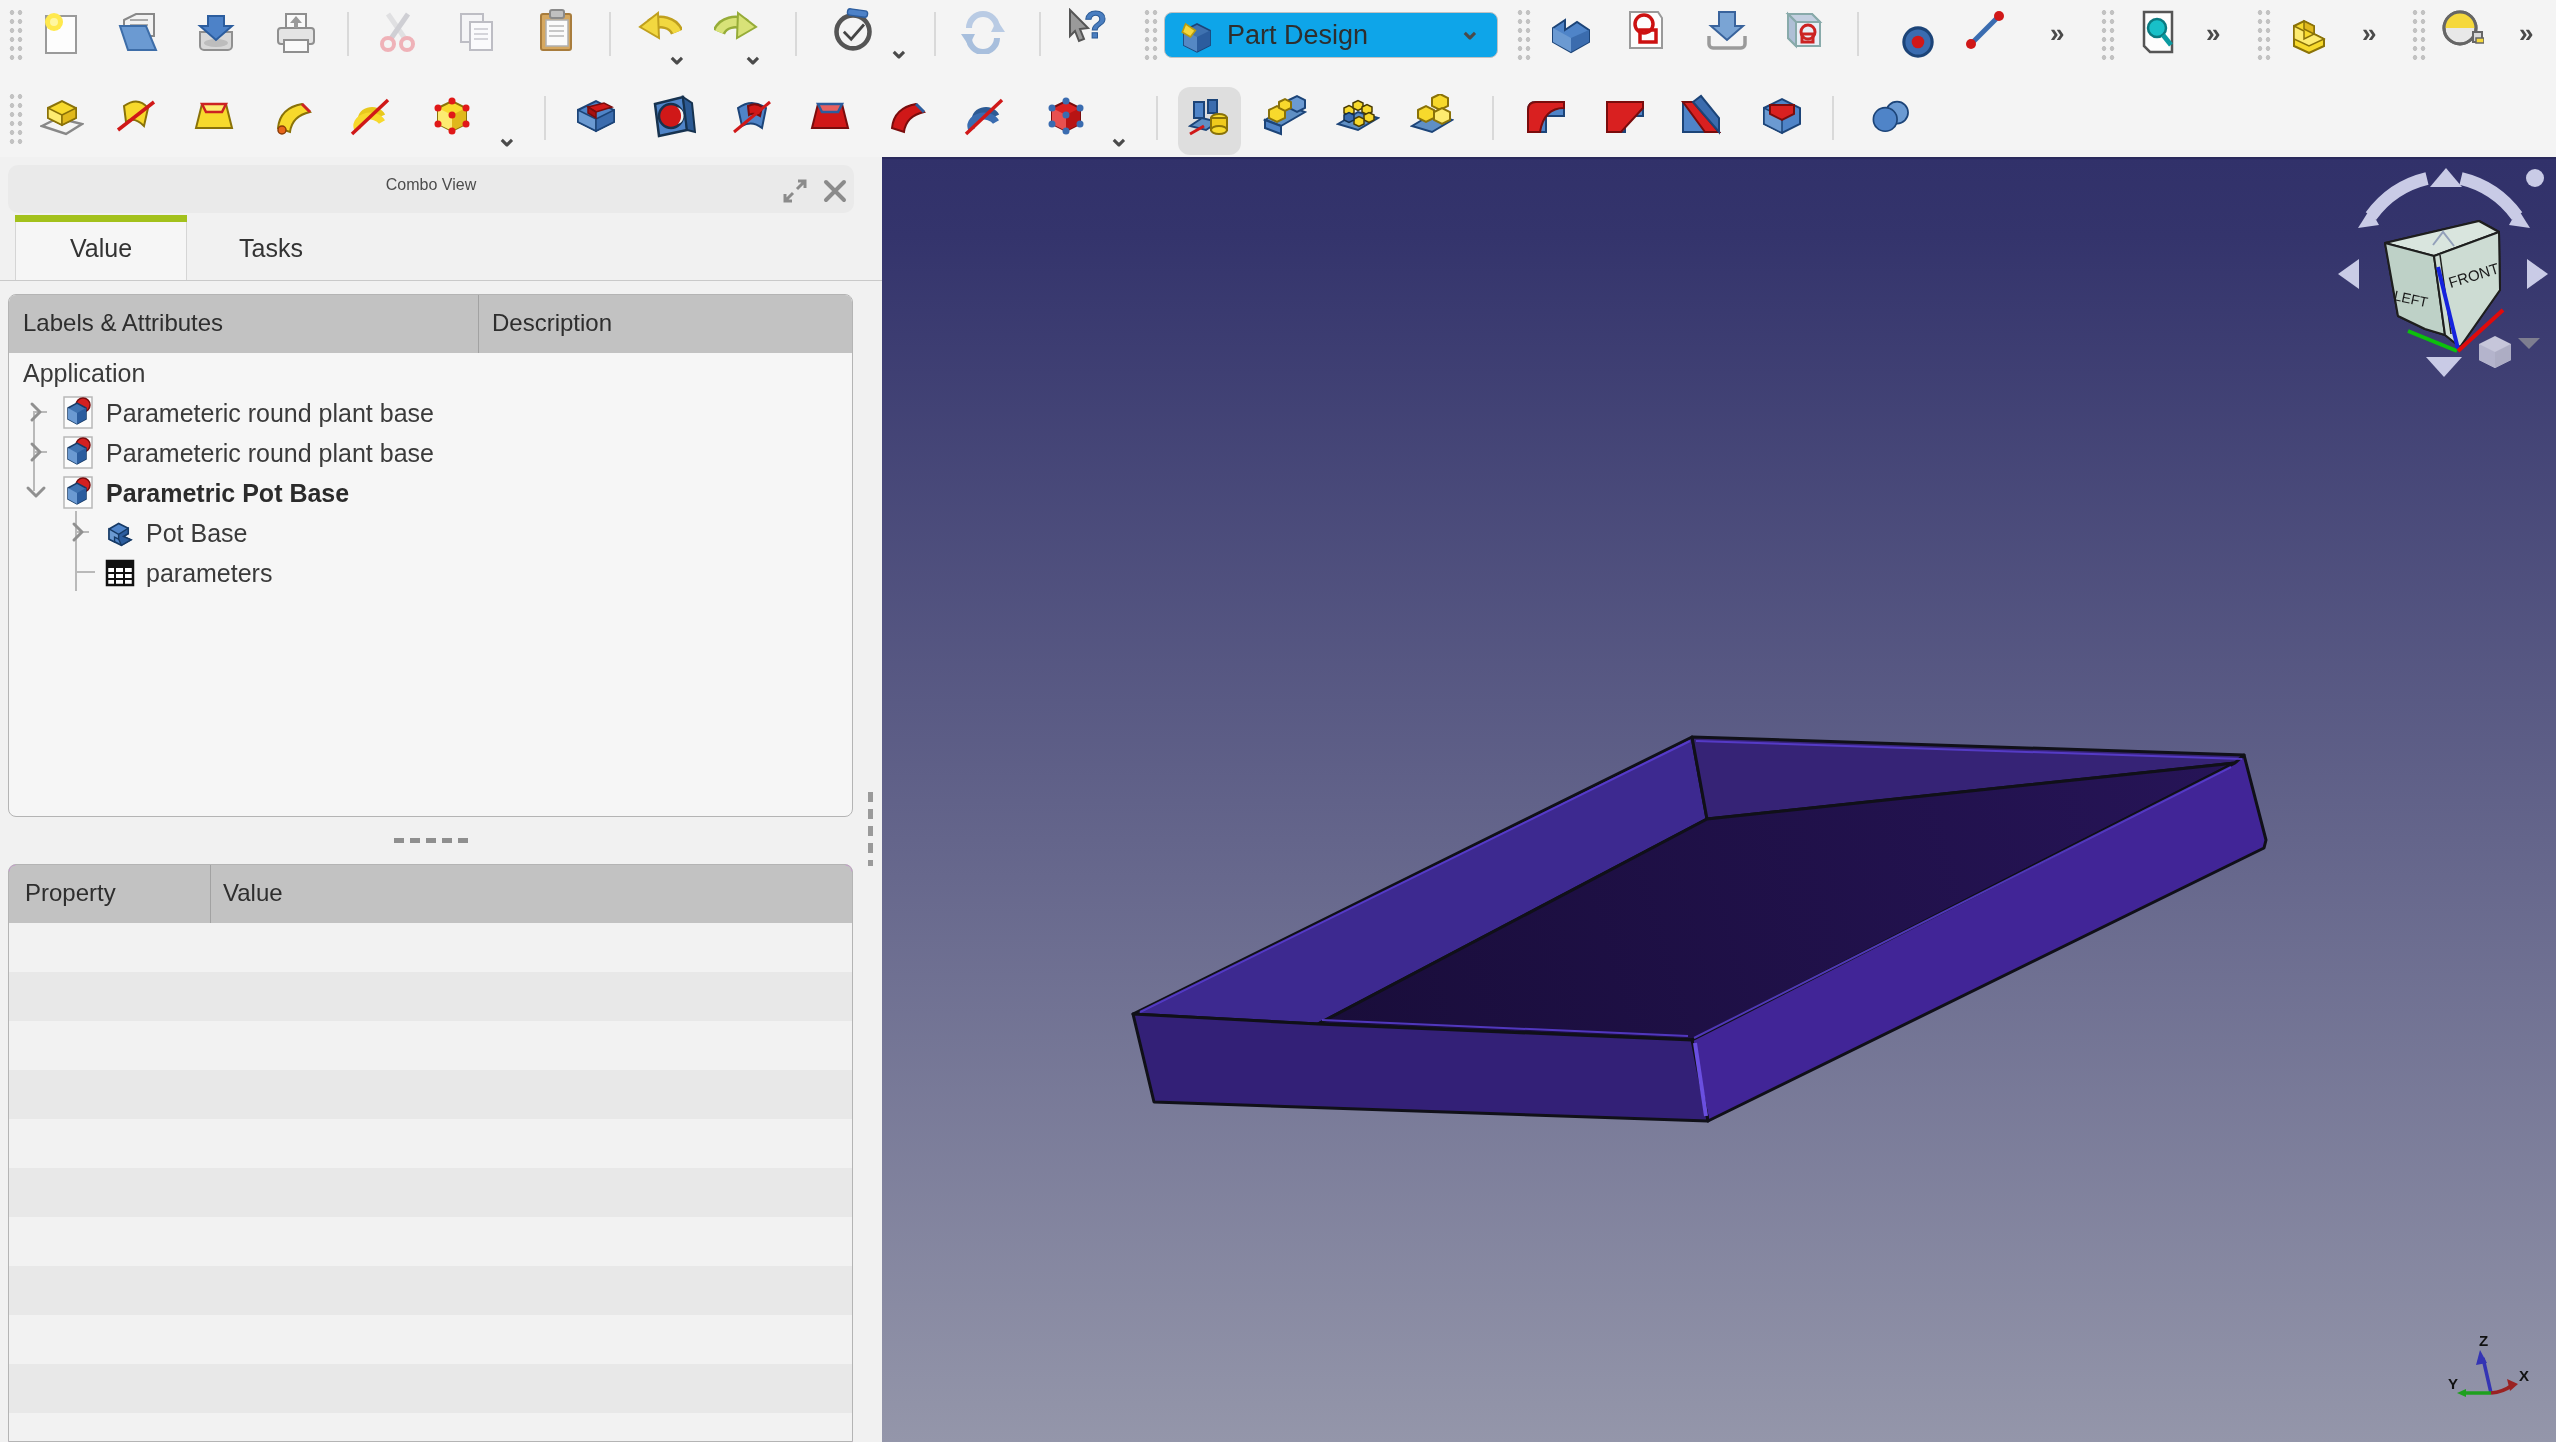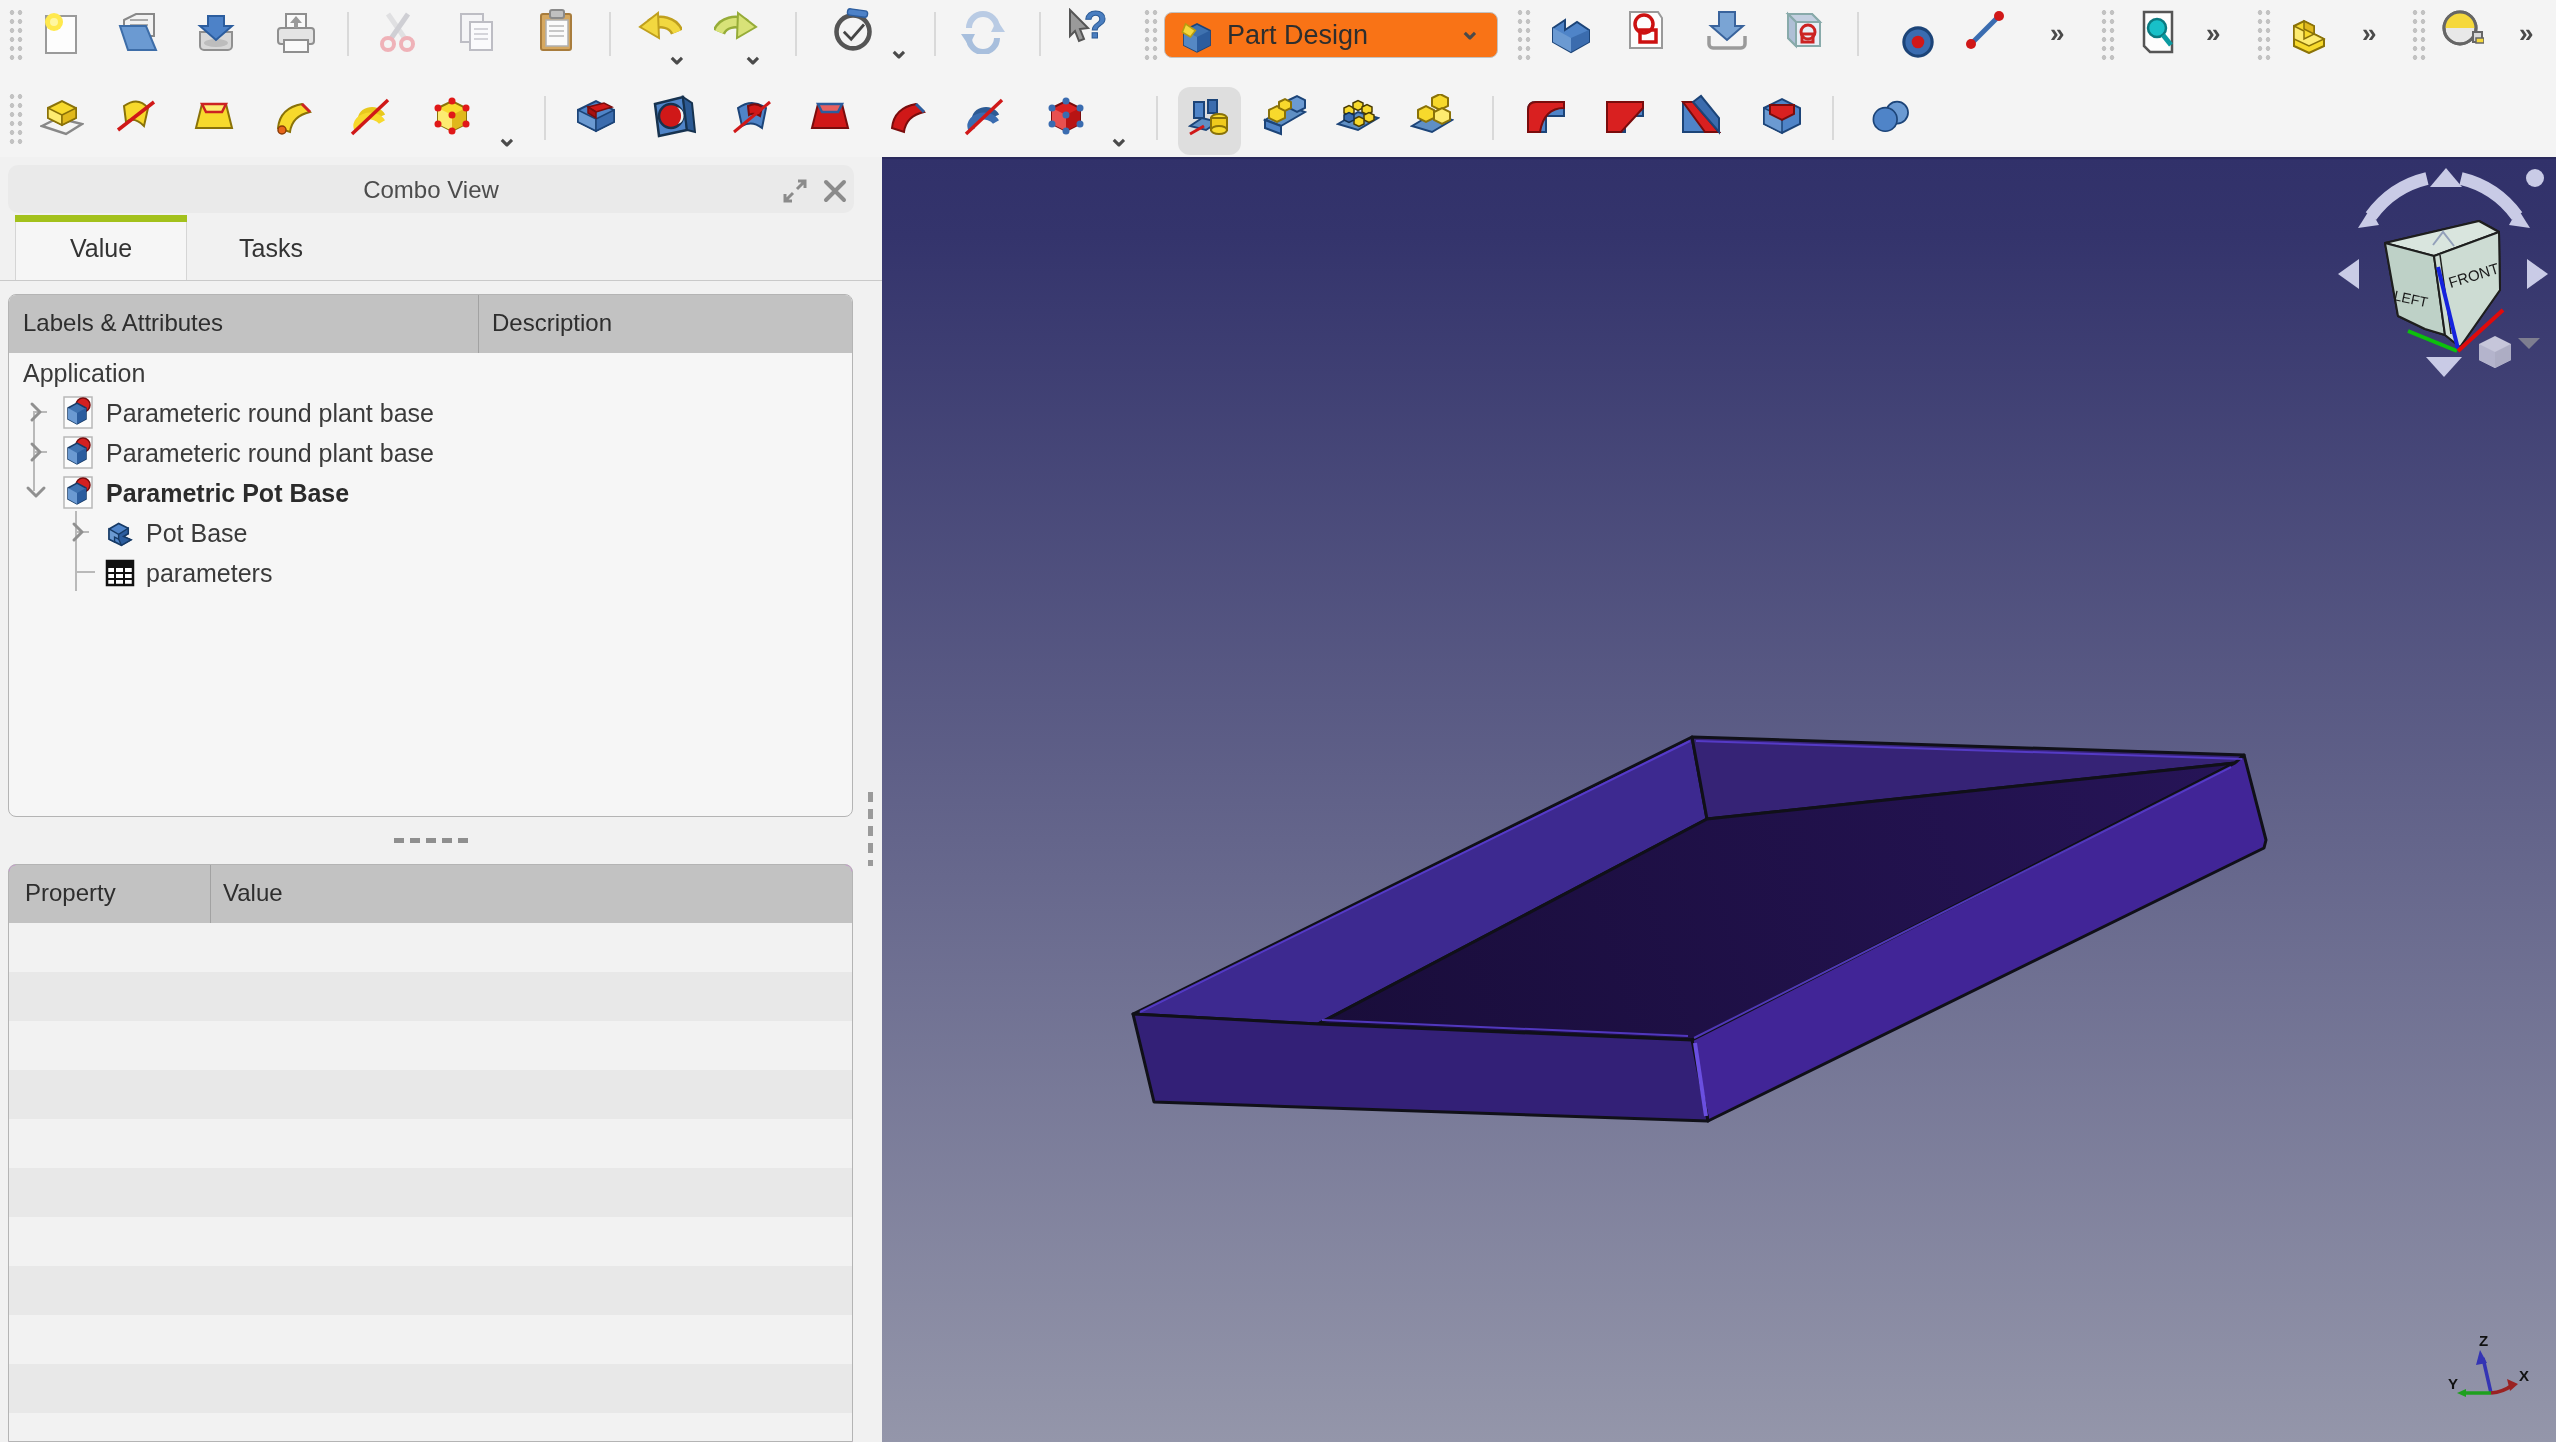--- a/index.html
+++ b/index.html
@@ -12,21 +12,21 @@
   #panel { position:absolute; left:0; top:157px; width:882px; height:1285px; background:#f1f1f1; }
   .sep1 { position:absolute; top:12px; width:2px; height:44px; background:#d9d9d9; }
   .sep2 { position:absolute; top:96px; width:2px; height:44px; background:#d9d9d9; }
   .grip { position:absolute; width:16px; height:52px;
     background-image:radial-gradient(circle, #c2c2c2 2.2px, transparent 2.6px);
     background-size:8px 9px; }
   .icon { position:absolute; width:44px; height:44px; }
   .chev { position:absolute; color:#4a4a4a; font-size:26px; font-weight:bold; }
   
   #titlebar { position:absolute; left:8px; top:8px; width:846px; height:48px; background:#eaeaea; border-radius:10px; }
-  #titlebar .t { position:absolute; left:0; right:0; top:11px; text-align:center; font-size:24px; color:#4c4c4c; }
+  #titlebar .t { position:absolute; left:0; right:0; top:11px; text-align:center; font-size:16px; color:#4c4c4c; }
   .tab { position:absolute; top:65px; height:59px; font-size:25px; color:#333; text-align:center; }
   #tab-model { left:15px; width:172px; background:#f6f6f6; border-left:1px solid #d5d5d5; border-right:1px solid #d5d5d5; }
   #tab-model .green { position:absolute; left:-1px; top:-7px; width:172px; height:7px; background:#a3c11c; }
   #tabline { position:absolute; left:0px; top:123px; width:882px; height:1px; background:#c9c9c9; }
   #tree { position:absolute; left:8px; top:137px; width:845px; height:523px; background:#f6f6f6;
     border:1px solid #b4b4b4; border-radius:8px; overflow:hidden; }
   .hdr { background:#c2c2c2; color:#2e2e2e; font-size:24px; }
   #tree .hdr { position:absolute; left:0; top:0; width:100%; height:58px;padding-left:11px; }
   #proptable { position:absolute; left:8px; top:707px; width:845px; height:578px; background:#d946ef;
     border:1px solid #b4b4b4; border-top-left-radius:8px; border-top-right-radius:8px; overflow:hidden; }
@@ -126,21 +126,21 @@
   <path d="M8 18 A 14 14 0 0 1 36 18" fill="none" stroke="#b9cbe4" stroke-width="6"></path>
   <polygon points="36,10 44,22 30,22" fill="#b9cbe4"></polygon>
   <path d="M36 28 A 14 14 0 0 1 8 28" fill="none" stroke="#a8bfdd" stroke-width="6"></path>
   <polygon points="8,36 0,24 14,24" fill="#a8bfdd"></polygon>
 </svg>
 <svg class="icon" style="left:1066px;top:8px" viewBox="0 0 44 44">
   <text x="18" y="30" font-size="38" font-weight="bold" fill="#4a7ec0" stroke="#2a5a96" stroke-width="1">?</text>
   <polygon points="4,2 22,20 14,21 18,31 13,33 9,23 4,28" fill="#9a9a9a" stroke="#555" stroke-width="2"></polygon>
 </svg>
 
-<div style="position:absolute;left:1164px;top:12px;width:334px;height:46px;background:#f97316;border:1px solid #c2c2c2;border-radius:8px;">
+<div style="position:absolute;left:1164px;top:12px;width:334px;height:46px;background:#0ea5e9;border:1px solid #c2c2c2;border-radius:8px;">
   <svg style="position:absolute;left:14px;top:6px" width="36" height="36" viewBox="0 0 44 44">
     <polygon points="6,14 22,6 38,14 38,32 22,40 6,32" fill="#3f72b0" stroke="#1c4478" stroke-width="2"></polygon>
     <polygon points="6,14 22,22 22,40 6,32" fill="#5588c4"></polygon>
     <polygon points="22,22 38,14 38,32 22,40" fill="#2c5d9e"></polygon>
     <polygon points="8,6 20,14 14,22 4,16" fill="#f5d83c" stroke="#b89c10" stroke-width="2"></polygon>
   </svg>
   <span style="position:absolute;left:62px;top:7px;font-size:27px;color:#2e2e2e;">Part Design</span>
   <div class="chev" style="left:294px;top:2px">⌄</div>
 </div>
 

